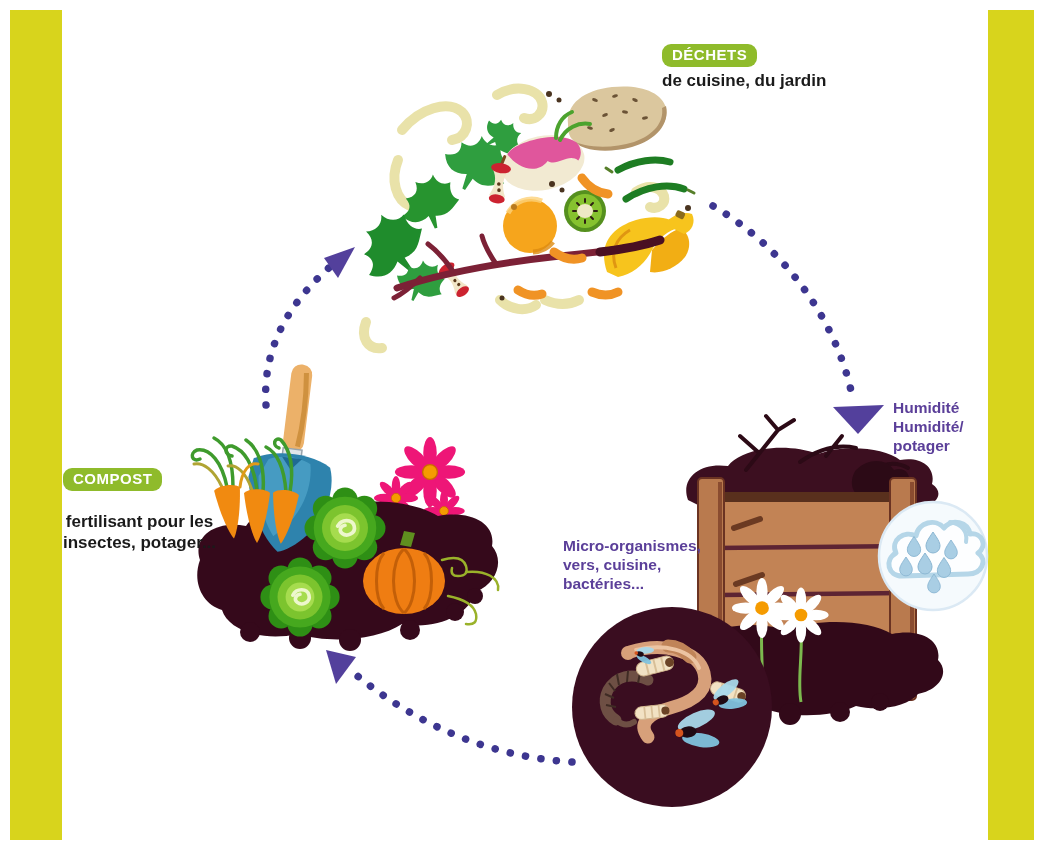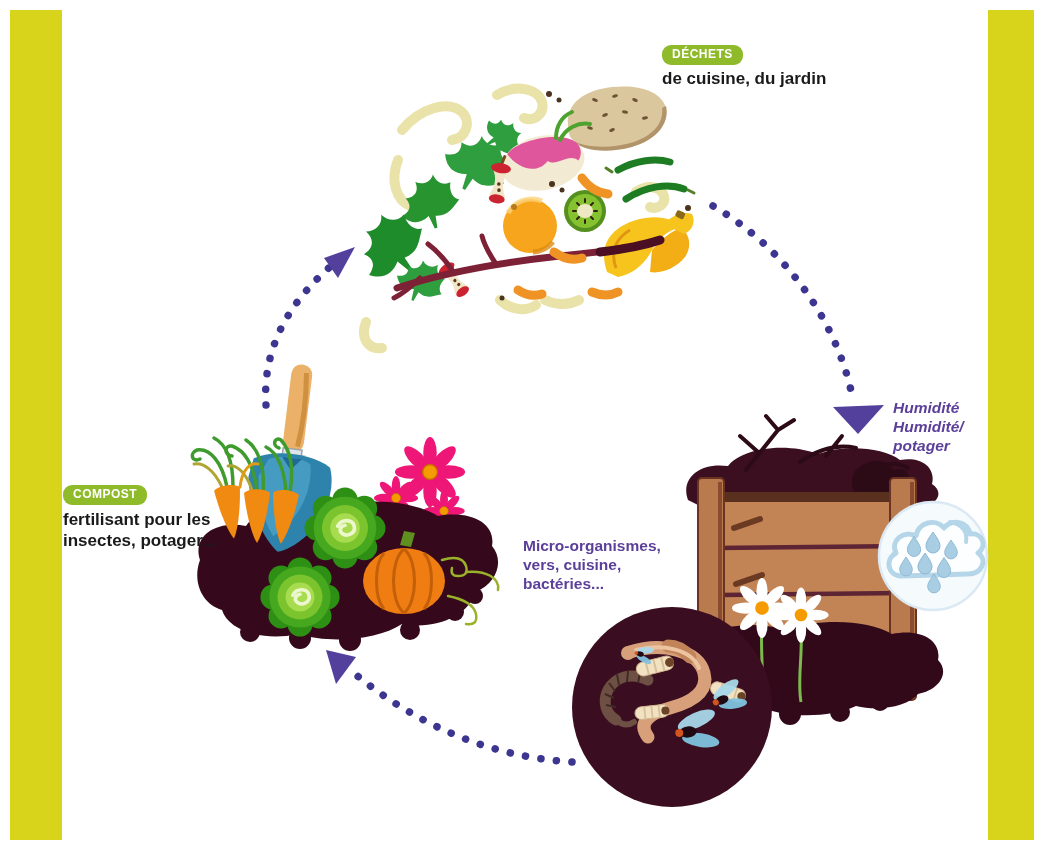--- a/index.html
+++ b/index.html
@@ -8,22 +8,22 @@
   }
   html,body{margin:0;padding:0;background:#ffffff;}
   .stage{position:relative;width:1044px;height:850px;background:#fff;overflow:hidden;
          font-family:"Liberation Sans",sans-serif;}
   .sidebar{position:absolute;top:10px;height:830px;background:var(--bar-yellow);}
   .sidebar.left{left:10px;width:52px;}
   .sidebar.right{left:988px;width:46px;}
   .art{position:absolute;left:0;top:0;}
   .label-block{position:absolute;}
   .badge{display:inline-block;background:var(--badge-green);color:#fff;font-weight:bold;
-         font-size:12px;letter-spacing:.5px;padding:2px 10px 4px;border-radius:9px;}
-  .subtitle{color:var(--text-dark);font-weight:bold;font-size:17px;line-height:21px;margin-top:3px;}
+         font-size:15px;letter-spacing:.5px;padding:2px 10px 4px;border-radius:9px;}
+  .subtitle{color:var(--text-dark);font-weight:bold;font-size:17px;line-height:21px;margin-top:3px;text-align:center;}
   .purple-note{color:var(--purple);font-weight:bold;font-size:15.5px;line-height:19px;}
 </style>
 </head>
 <body>
 
 <div class="stage">
 
   <div class="sidebar left"></div>
   <div class="sidebar right"></div>
 
@@ -374,33 +374,33 @@
       </g>
       <use href="#cabbage" transform="translate(300,597) scale(0.9)"></use>
     </g>
   </svg>
 
   <div class="label-block" style="left:662px;top:44px;">
     <span class="badge">DÉCHETS</span>
     <div class="subtitle">de cuisine, du jardin</div>
   </div>
 
-  <div class="label-block purple-note" style="left:893px;top:398px;font-style:italic;">
+  <div class="label-block purple-note" style="left:893px;top:398px;">
     <div>Humidité</div>
     <div>Humidité/</div>
     <div>potager</div>
   </div>
 
-  <div class="label-block purple-note" style="left:523px;top:536px;">
+  <div class="label-block purple-note" style="left:563px;top:536px;">
     <div>Micro-organismes,</div>
     <div>vers, cuisine,</div>
     <div>bactéries...</div>
   </div>
 
-  <div class="label-block" style="left:63px;top:484px;">
+  <div class="label-block" style="left:63px;top:468px;">
     <span class="badge">COMPOST</span>
-    <div class="subtitle" style="margin-top:4px;">
+    <div class="subtitle" style="margin-top:20px;">
       <div>fertilisant pour les</div>
       <div>insectes, potager...</div>
     </div>
   </div>
 
 </div>
 
 </body></html>

